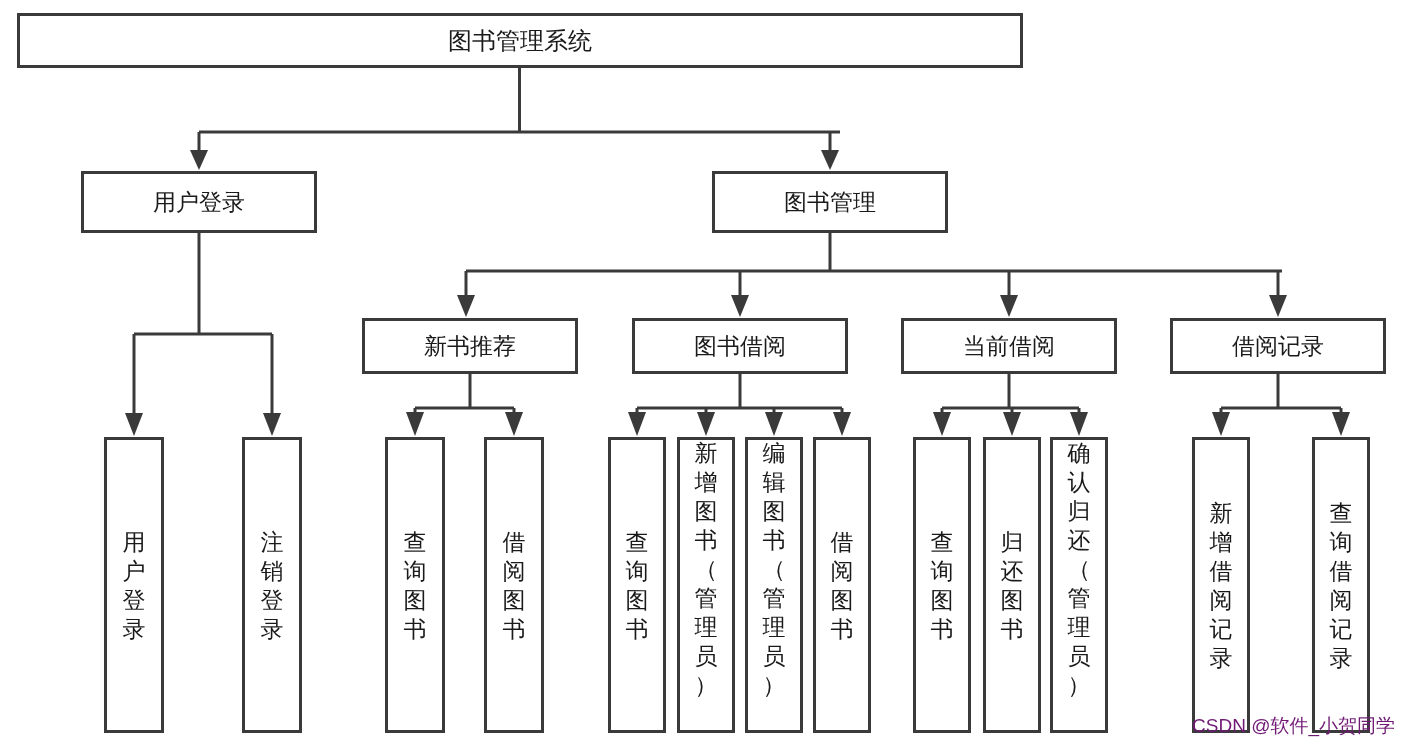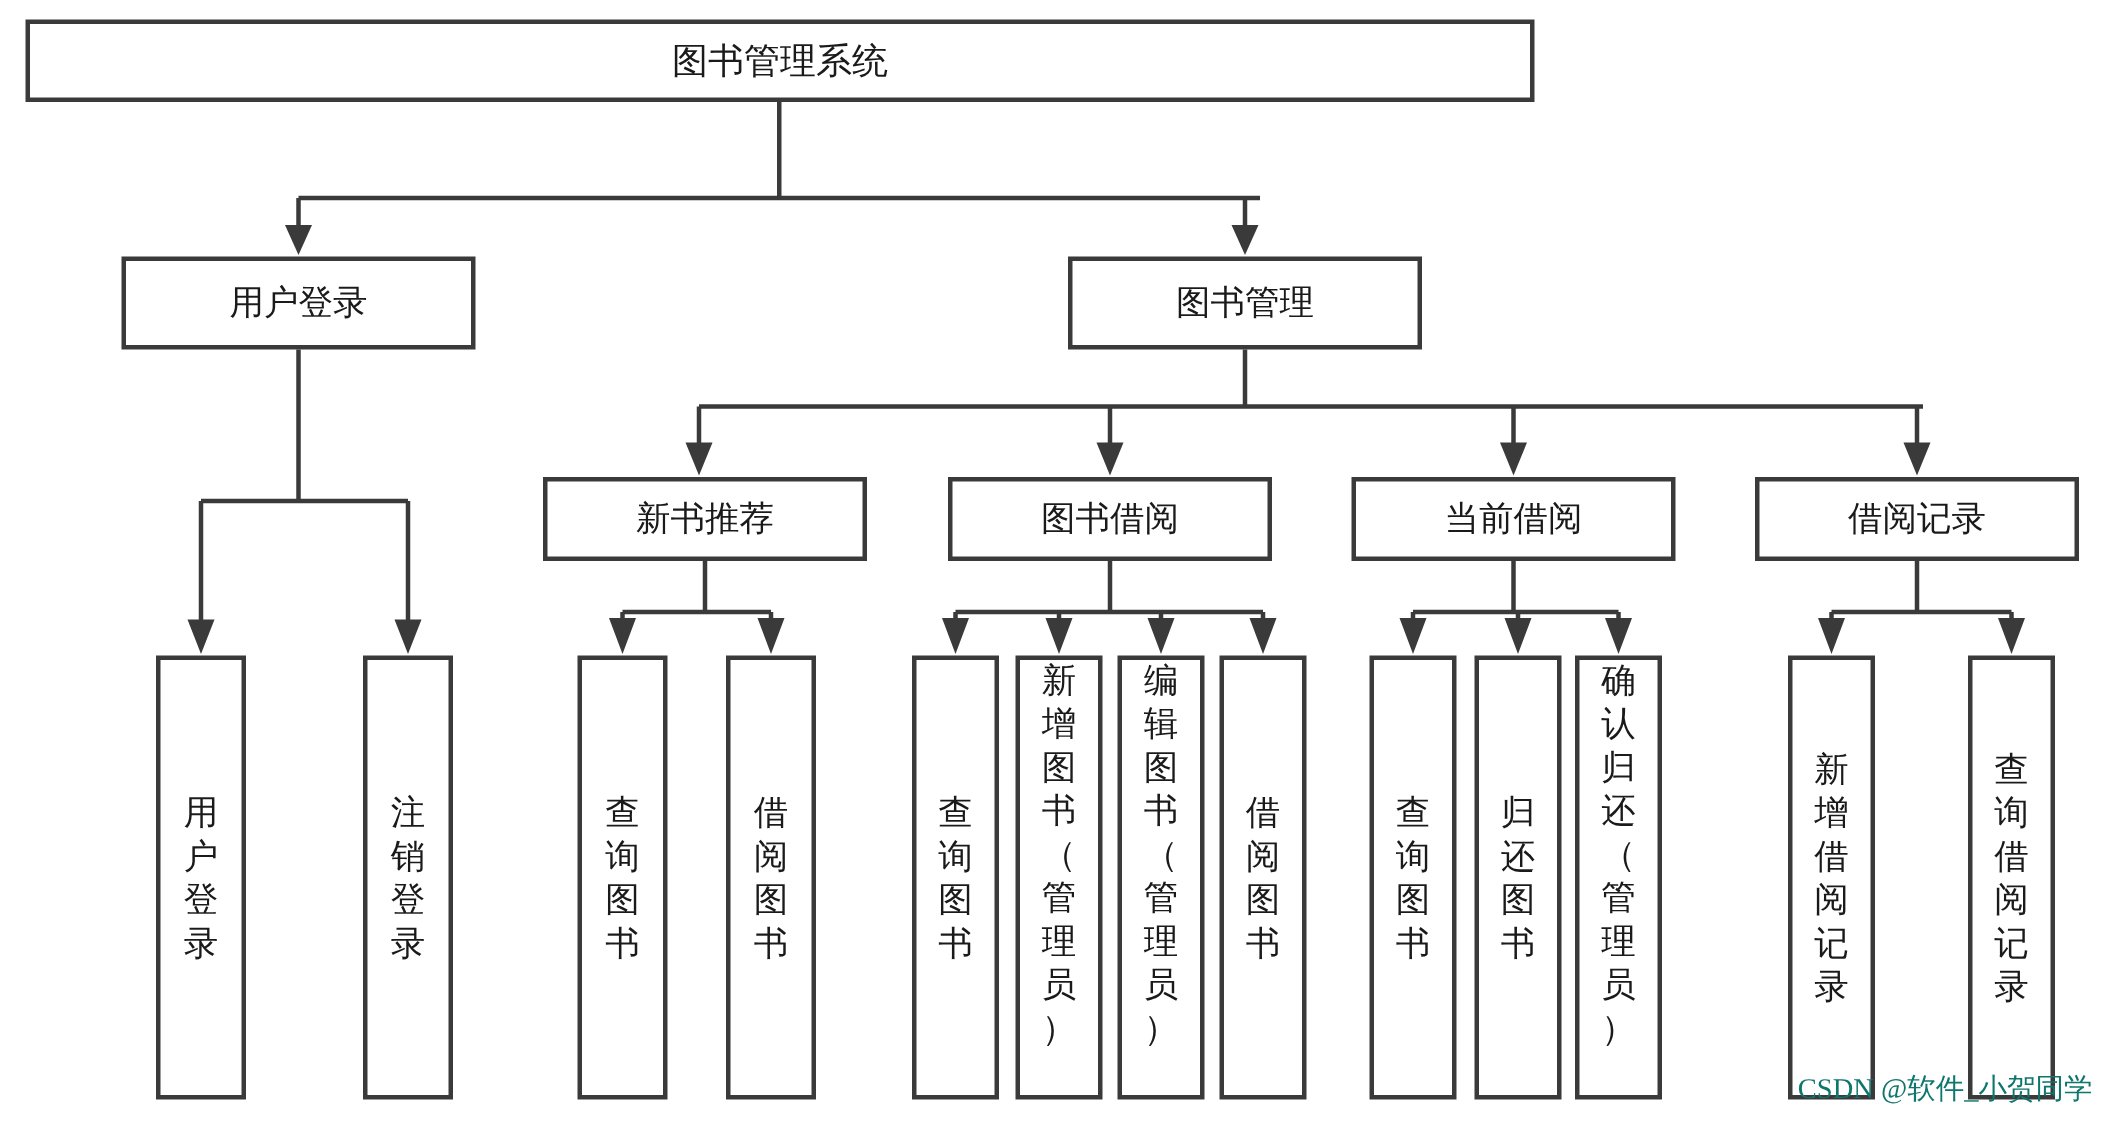--- a/index.html
+++ b/index.html
@@ -57,23 +57,23 @@
   .leaf-label {
     font-family: "DejaVu Sans", "Liberation Sans", sans-serif;
     font-size: 23px;
     fill: #1a1a1a;
     text-anchor: middle;
   }
   .watermark {
     position: absolute;
     right: 10px;
     bottom: 8px;
-    font-family: Liberation Serif, serif;
+    font-family: Liberation Sans, sans-serif;
     font-size: 19px;
-    color: #0f766e;
+    color: #701a75;
     white-space: nowrap;
     pointer-events: none;
   }
 </style>
 </head>
 <body>
 
 <svg id="diagram" viewBox="0 0 1405 747" xmlns="http://www.w3.org/2000/svg">
 
   <defs>

